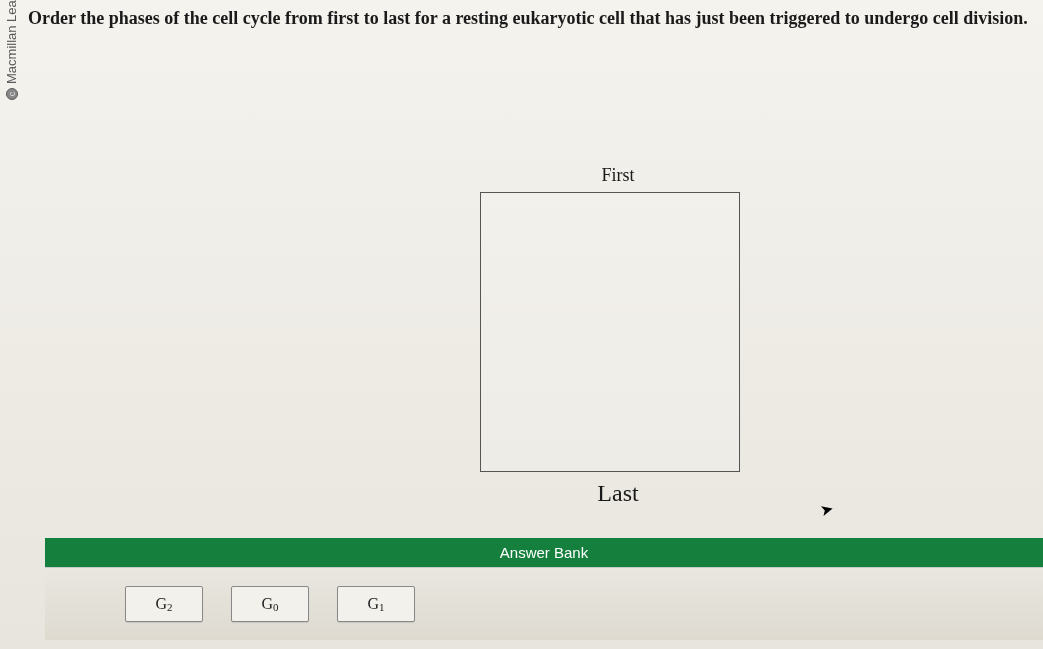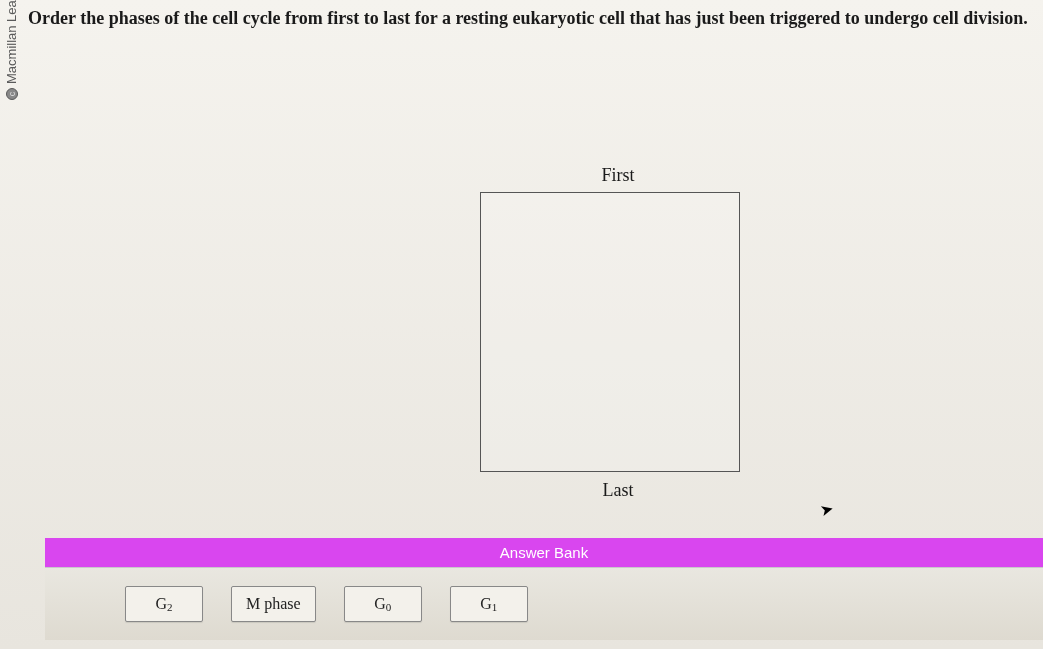--- a/index.html
+++ b/index.html
@@ -65,32 +65,32 @@
       font-family: Georgia, serif;
     }
     .drop-zone {
       width: 260px;
       height: 280px;
       border: 1px solid #555;
       background: rgba(255,255,255,0.15);
     }
     .drop-label-last {
       text-align: center;
-      font-size: 18px;
+      font-size: 24px;
       color: #1a1a1a;
       margin-top: 8px;
       font-family: Georgia, serif;
     }
     .answer-bank-header {
       position: absolute;
       left: 45px;
       right: 0;
       top: 538px;
       height: 30px;
-      background: #d946ef;
+      background: #15803d;
       color: #fff;
       font-family: Arial, sans-serif;
       font-size: 15px;
       text-align: center;
       line-height: 30px;
       border-bottom: 1px solid #c9c9c9;
     }
     .answer-bank-items {
       position: absolute;
       left: 45px;
@@ -153,23 +153,20 @@
 <div class="cursor">➤</div>
 
 <div class="answer-bank-header">Answer Bank</div>
 
 <div class="answer-bank-items">
   <div class="tile">
     <span>G</span>
       <span class="sub">2</span>
   </div>
   <div class="tile">
-    <span>M phase</span>
-  </div>
-  <div class="tile">
     <span>G</span>
       <span class="sub">0</span>
   </div>
   <div class="tile">
     <span>G</span>
       <span class="sub">1</span>
   </div>
 </div>
 
 </body></html>

